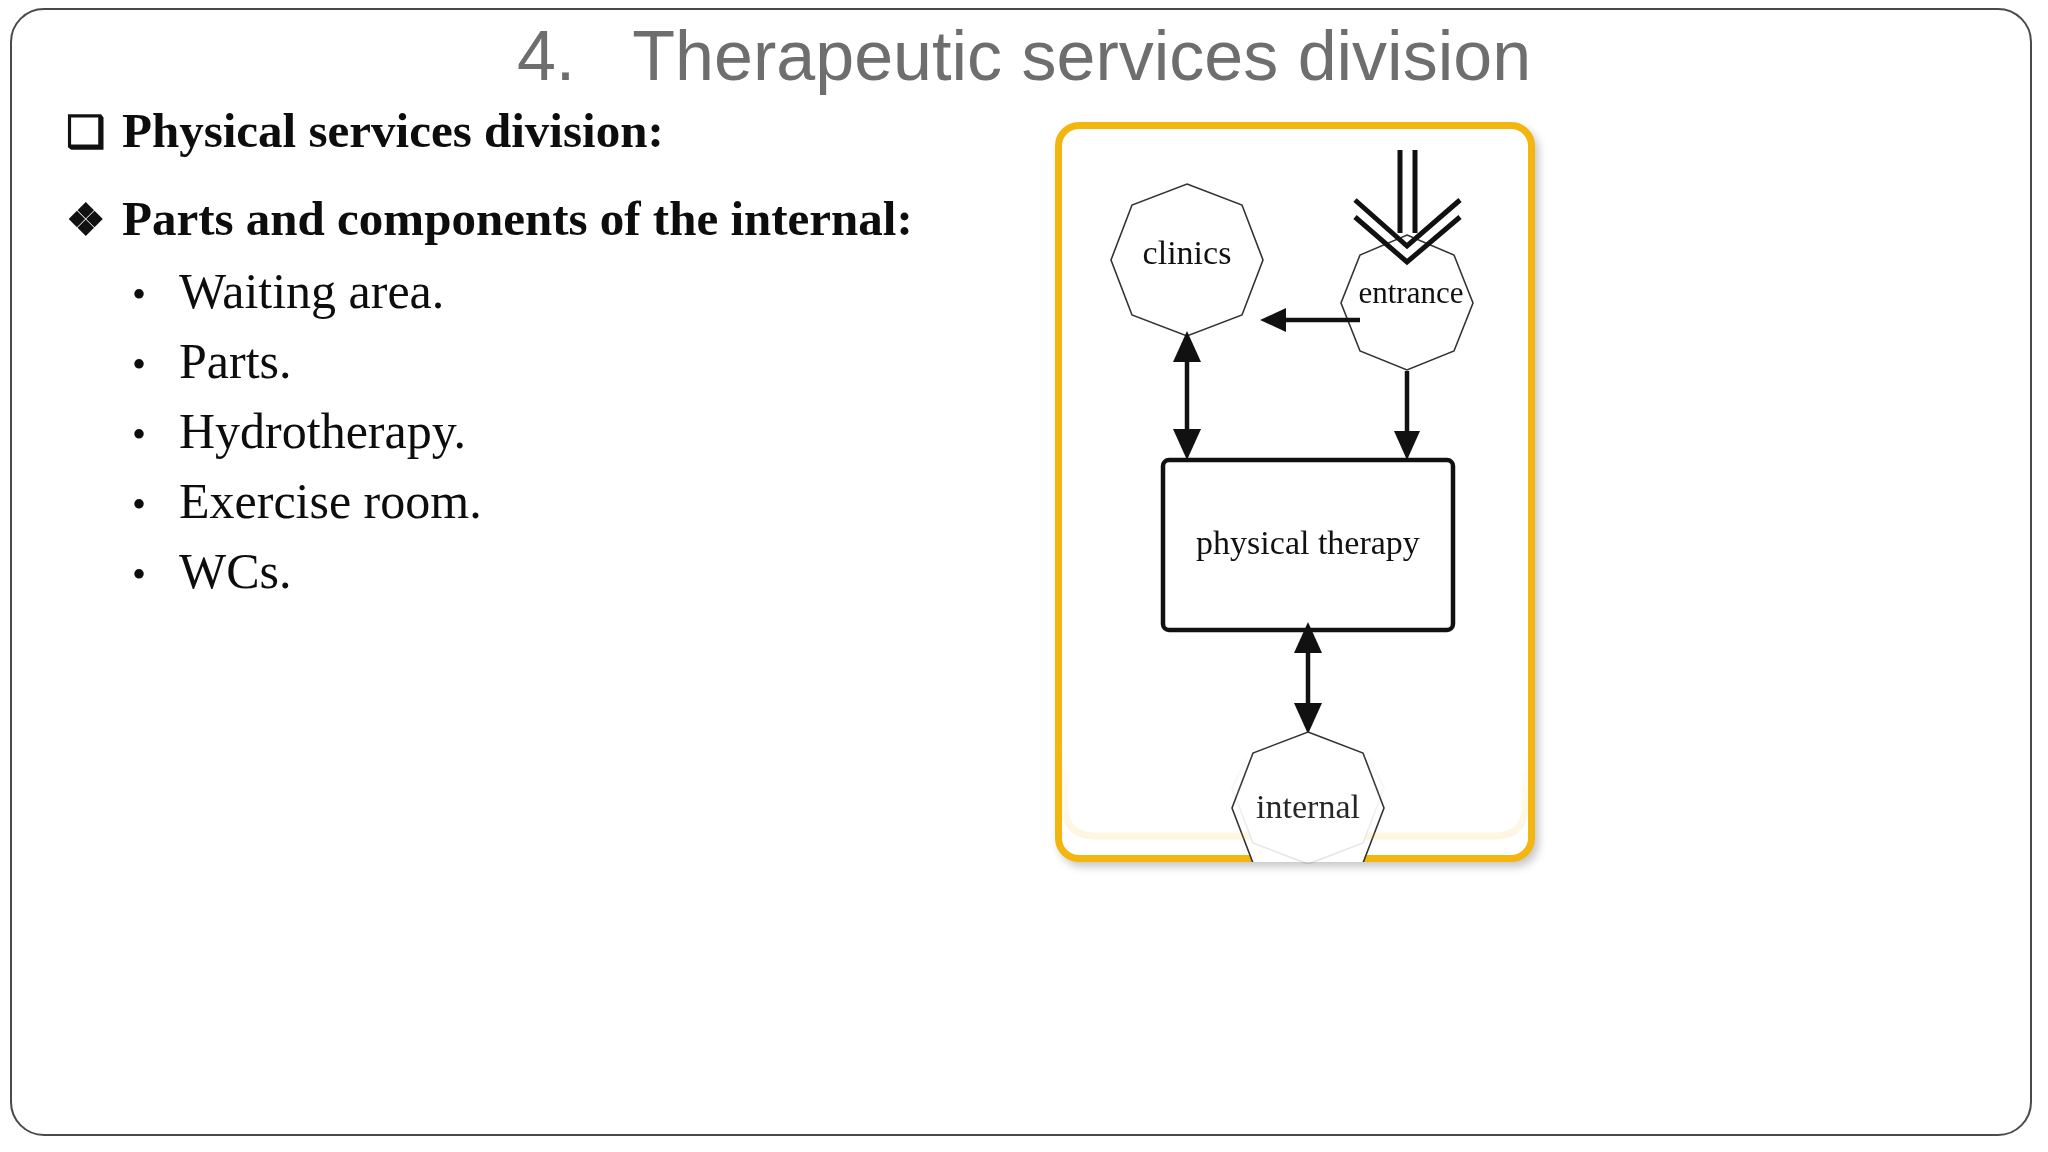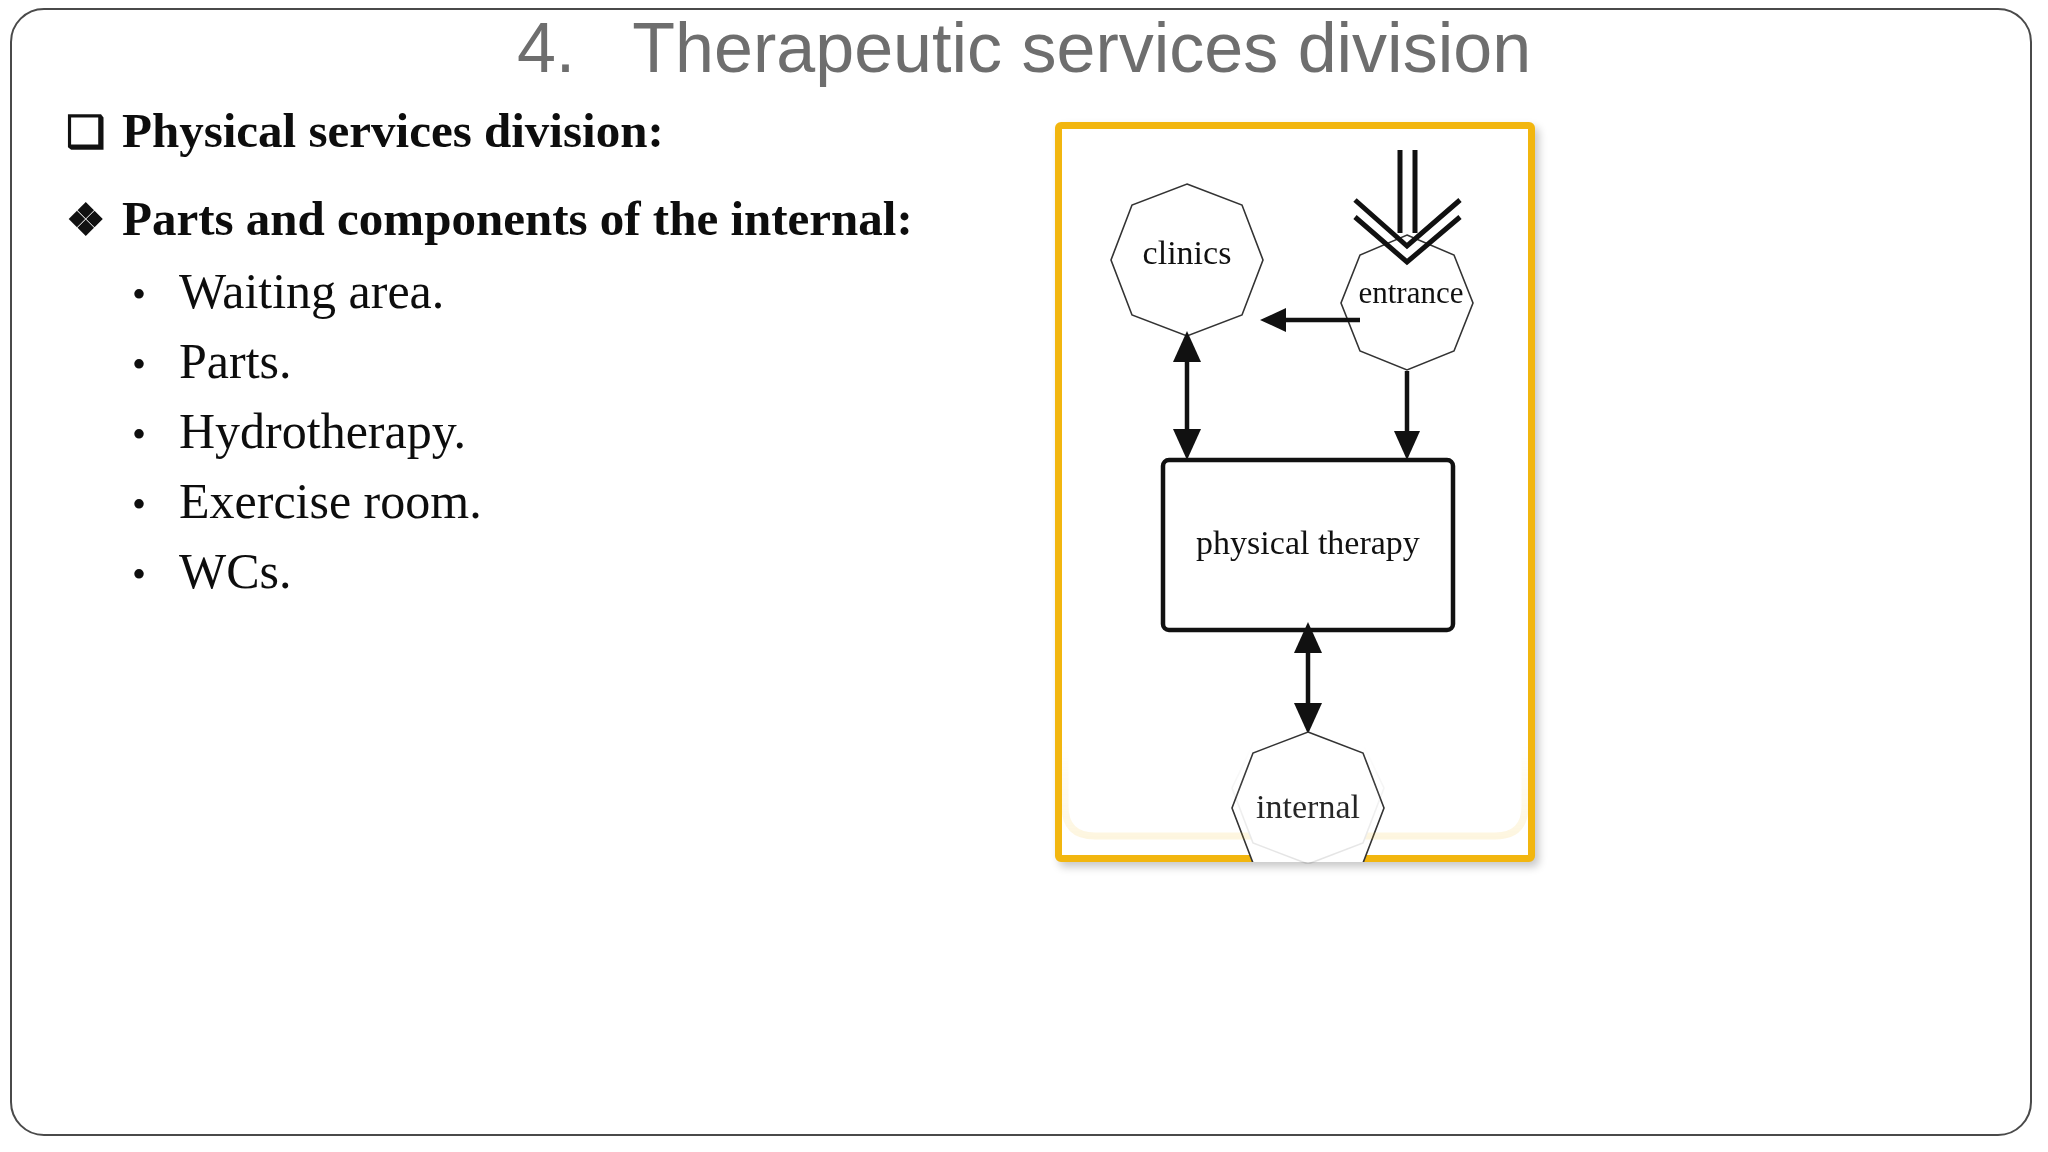--- a/index.html
+++ b/index.html
@@ -33,21 +33,21 @@
     border-radius: 34px;
     box-sizing: border-box;
     background: transparent;
     pointer-events: none;
   }
 
   
   .title {
     position: absolute;
     left: 0;
-    top: 8px;
+    top: 16px;
     width: 2048px;
     text-align: center;
     color: #6e6e6e;
     font-family: "Liberation Sans", "DejaVu Sans", sans-serif;
     font-weight: 400;
     font-size: 70px;
     letter-spacing: 0px;
     line-height: 80px;
     white-space: pre;
   }
@@ -100,21 +100,21 @@
   .lvl2 .txt { margin-left: 11px; }
 
   
   .diagram-card {
     position: absolute;
     left: 1055px;
     top: 122px;
     width: 480px;
     height: 740px;
     border: 7px solid #F2B60F;
-    border-radius: 6px;
+    border-radius: 24px;
     background: #ffffff;
     box-sizing: border-box;
     box-shadow: 4px 5px 9px rgba(0,0,0,0.22);
   }
   .diagram-card .svg-wrap {
     position: absolute;
     left: -7px;
     top: -7px;
     width: 480px;
     height: 740px;

